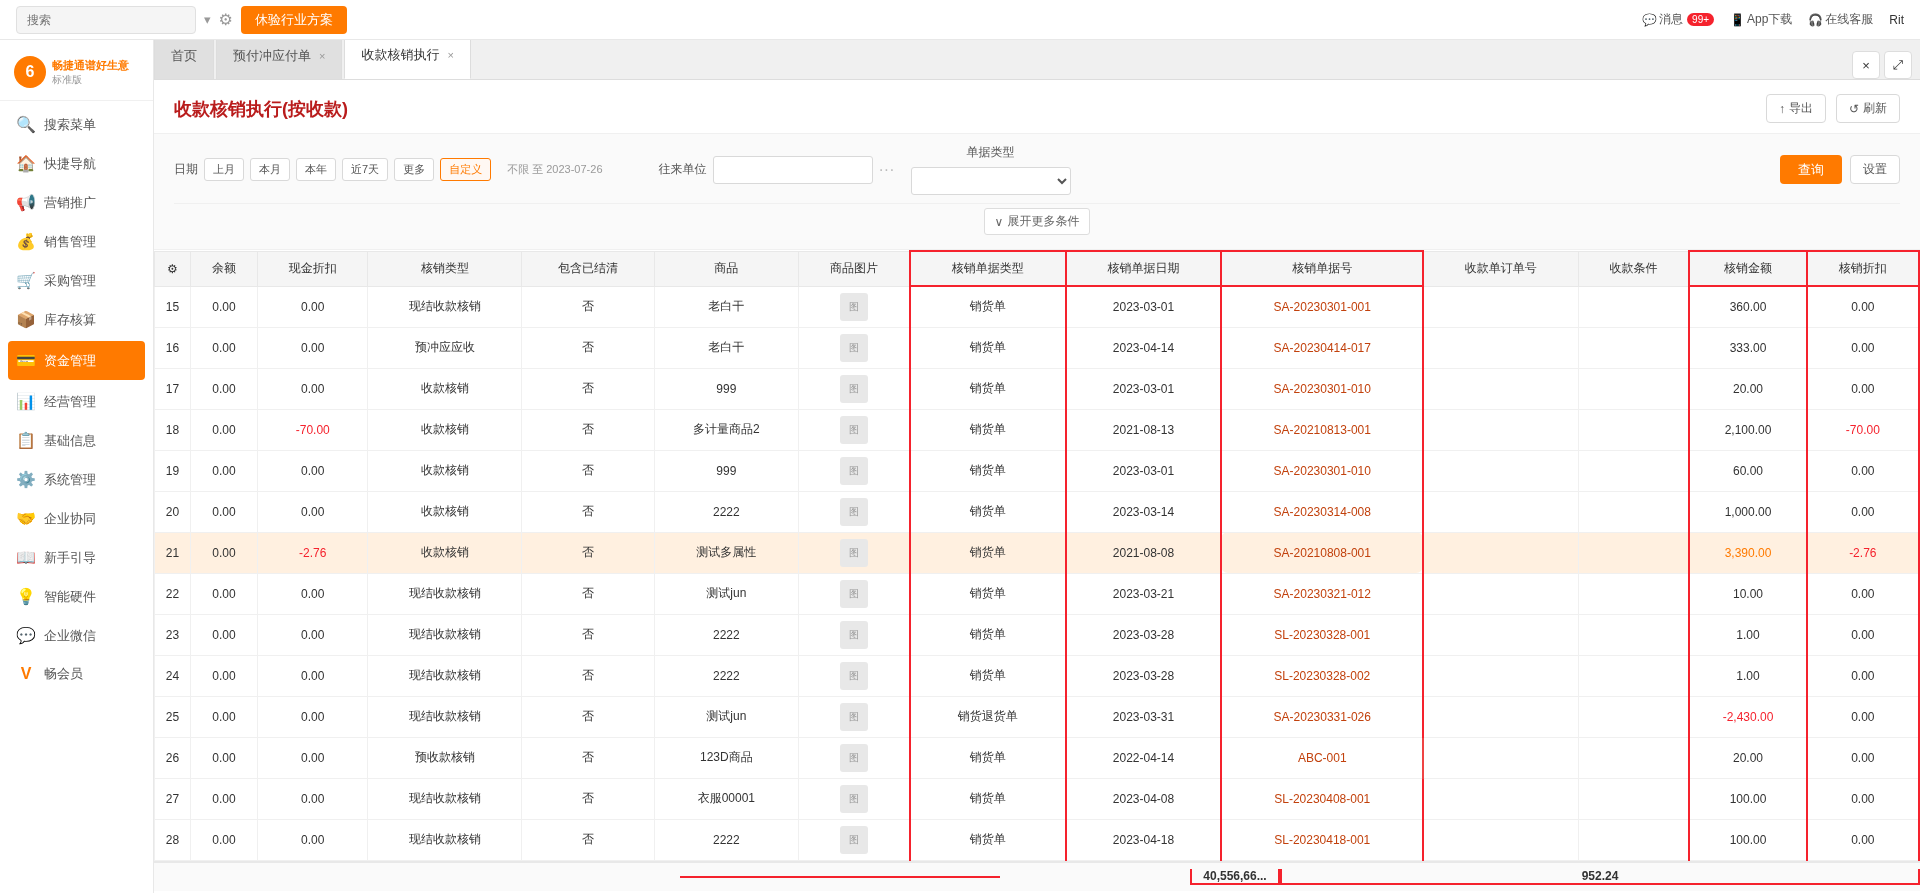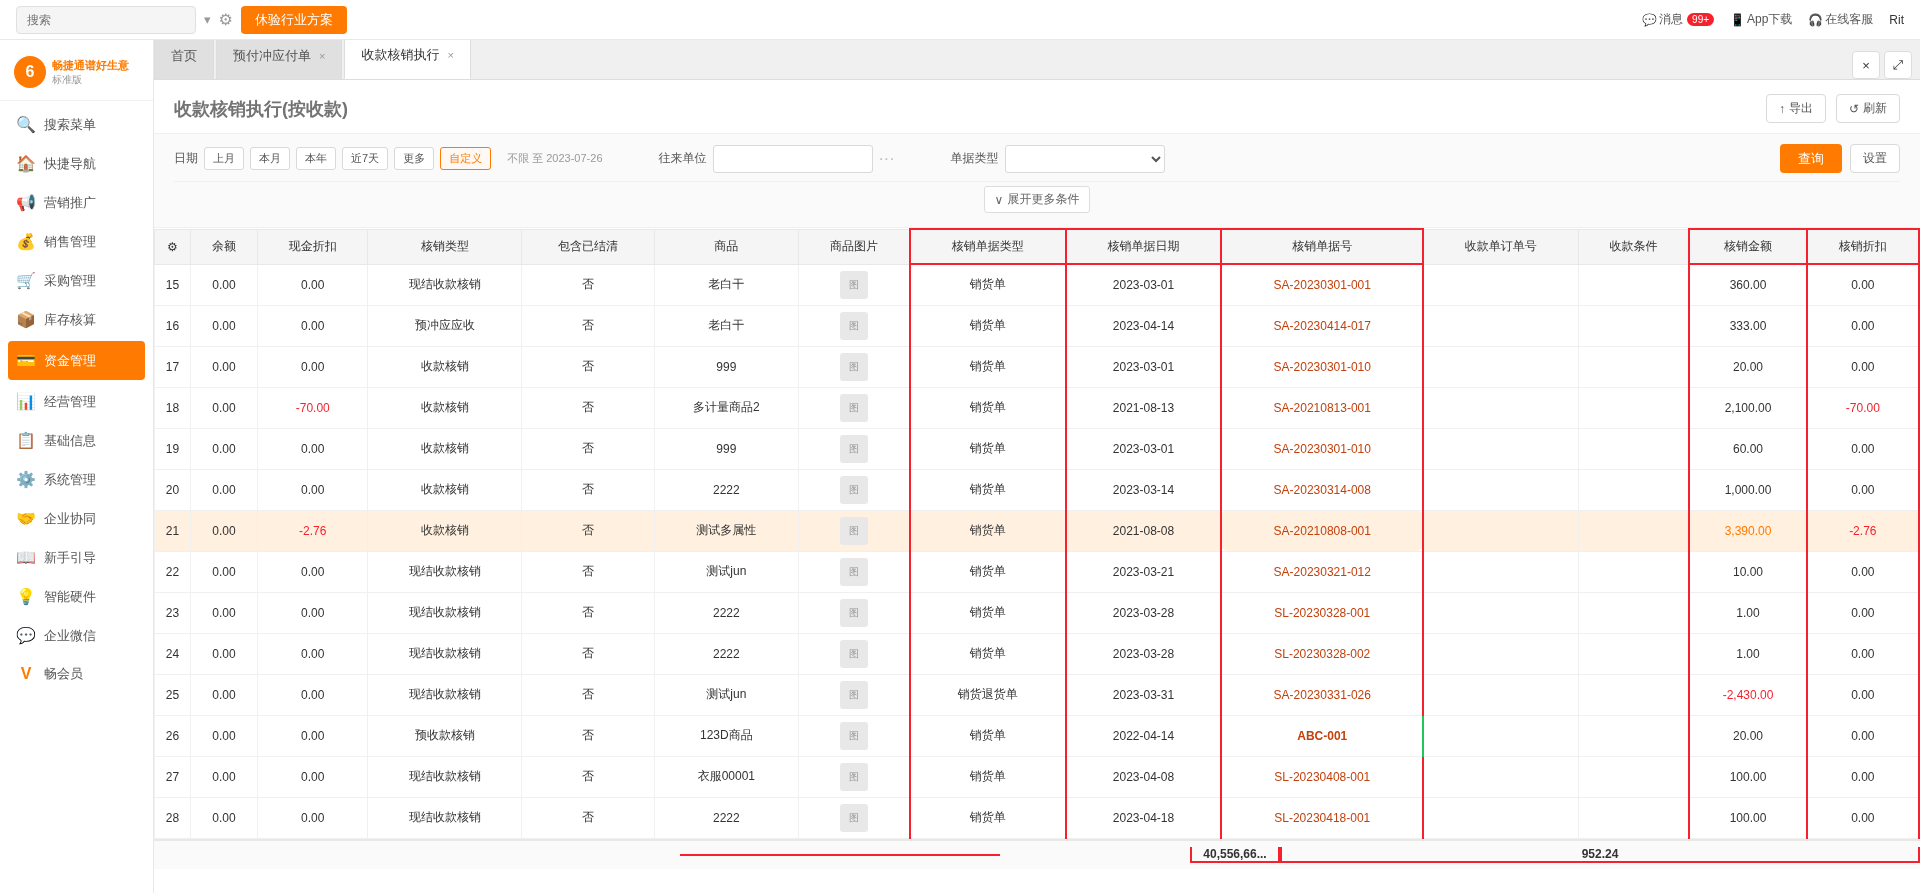--- a/index.html
+++ b/index.html
@@ -32,21 +32,21 @@
     .tab-bar-left { display: flex; align-items: flex-end; }
     .tab { height: 48px; padding: 0 16px; display: flex; align-items: center; gap: 6px; cursor: pointer; font-size: 13px; color: #555; background: #e0e0e0; border-right: 1px solid #ddd; border-top: 1px solid #ddd; border-left: 1px solid #ddd; border-radius: 4px 4px 0 0; margin-right: 2px; }
     .tab.active { background: #fff; color: #333; border-bottom: 1px solid #fff; font-weight: 500; }
     .tab .close-btn { font-size: 11px; color: #999; cursor: pointer; margin-left: 2px; }
     .tab-bar-right { margin-left: auto; display: flex; align-items: center; gap: 4px; padding-right: 8px; }
     .tab-bar-btn { width: 28px; height: 28px; border: 1px solid #ddd; background: #fff; border-radius: 4px; display: flex; align-items: center; justify-content: center; cursor: pointer; font-size: 13px; }
 
     
     .page-content { flex: 1; background: #fff; overflow: hidden; display: flex; flex-direction: column; }
     .page-header { padding: 14px 20px 10px; border-bottom: 1px solid #f0f0f0; display: flex; align-items: center; justify-content: space-between; }
-    .page-title { font-size: 18px; font-weight: bold; color: #737373; }
+    .page-title { font-size: 18px; font-weight: bold; color: #b91c1c; }
     .page-header-actions { display: flex; gap: 10px; }
     .btn-outline { border: 1px solid #d9d9d9; background: #fff; border-radius: 4px; padding: 5px 12px; font-size: 12px; cursor: pointer; color: #555; display: flex; align-items: center; gap: 4px; }
 
     
     .filter-bar { padding: 10px 20px; background: #fafafa; border-bottom: 1px solid #f0f0f0; display: flex; flex-direction: column; gap: 8px; }
     .filter-row { display: flex; align-items: center; gap: 16px; }
     .filter-item { display: flex; align-items: center; gap: 6px; font-size: 12px; color: #555; }
     .filter-label { color: #555; white-space: nowrap; }
     .filter-date-group { display: flex; align-items: center; gap: 6px; }
     .filter-date-btn { padding: 3px 8px; border: 1px solid #d9d9d9; border-radius: 3px; background: #fff; font-size: 11px; cursor: pointer; color: #555; }
@@ -226,21 +226,21 @@
               <button class="filter-date-btn">更多</button>
               <button class="filter-date-btn active">自定义</button>
             </div>
           </div>
           <div class="filter-date-range" style="font-size:11px;color:#999;">不限 至 2023-07-26</div>
           <div class="filter-item" style="margin-left:40px;">
             <span class="filter-label">往来单位</span>
             <input class="filter-input" type="text" style="">
             <span class="separator-dots">···</span>
           </div>
-          <div class="filter-item" style="margin-left:40px;">
+          <div class="filter-item" style="flex-direction:column;">
             <span class="filter-label">单据类型</span>
             <select class="filter-select"></select>
           </div>
           <div style="margin-left:auto;display:flex;gap:8px;">
             <button class="btn-query">查询</button>
             <button class="btn-settings">设置</button>
           </div>
         </div>
         <div class="expand-row">
           <button class="expand-btn">
@@ -452,21 +452,21 @@
               <tr>
     <td>26</td>
     <td>0.00</td>
     <td class="">0.00</td>
     <td>预收款核销</td>
     <td>否</td>
     <td>123D商品</td>
     <td><div style="width:28px;height:28px;background:#e8e8e8;border-radius:3px;display:inline-flex;align-items:center;justify-content:center;font-size:10px;color:#999;">图</div></td>
     <td style="border-left:2px solid #f5222d;border-right:2px solid #f5222d;">销货单</td>
     <td style="border-left:2px solid #f5222d;border-right:2px solid #f5222d;">2022-04-14</td>
-    <td style="border-left:2px solid #f5222d;border-right:2px solid #22c55e;font-weight:bold;"><a class="link-text">ABC-001</a></td>
+    <td style="border-left:2px solid #f5222d;border-right:2px solid #ef4444;"><a class="link-text">ABC-001</a></td>
     <td></td>
     <td></td>
     <td class="" style="border-left:2px solid #f5222d;border-right:2px solid #f5222d;">20.00</td>
     <td class="" style="border-left:2px solid #f5222d;border-right:2px solid #f5222d;">0.00</td>
   </tr>
               <tr>
     <td>27</td>
     <td>0.00</td>
     <td class="">0.00</td>
     <td>现结收款核销</td>

